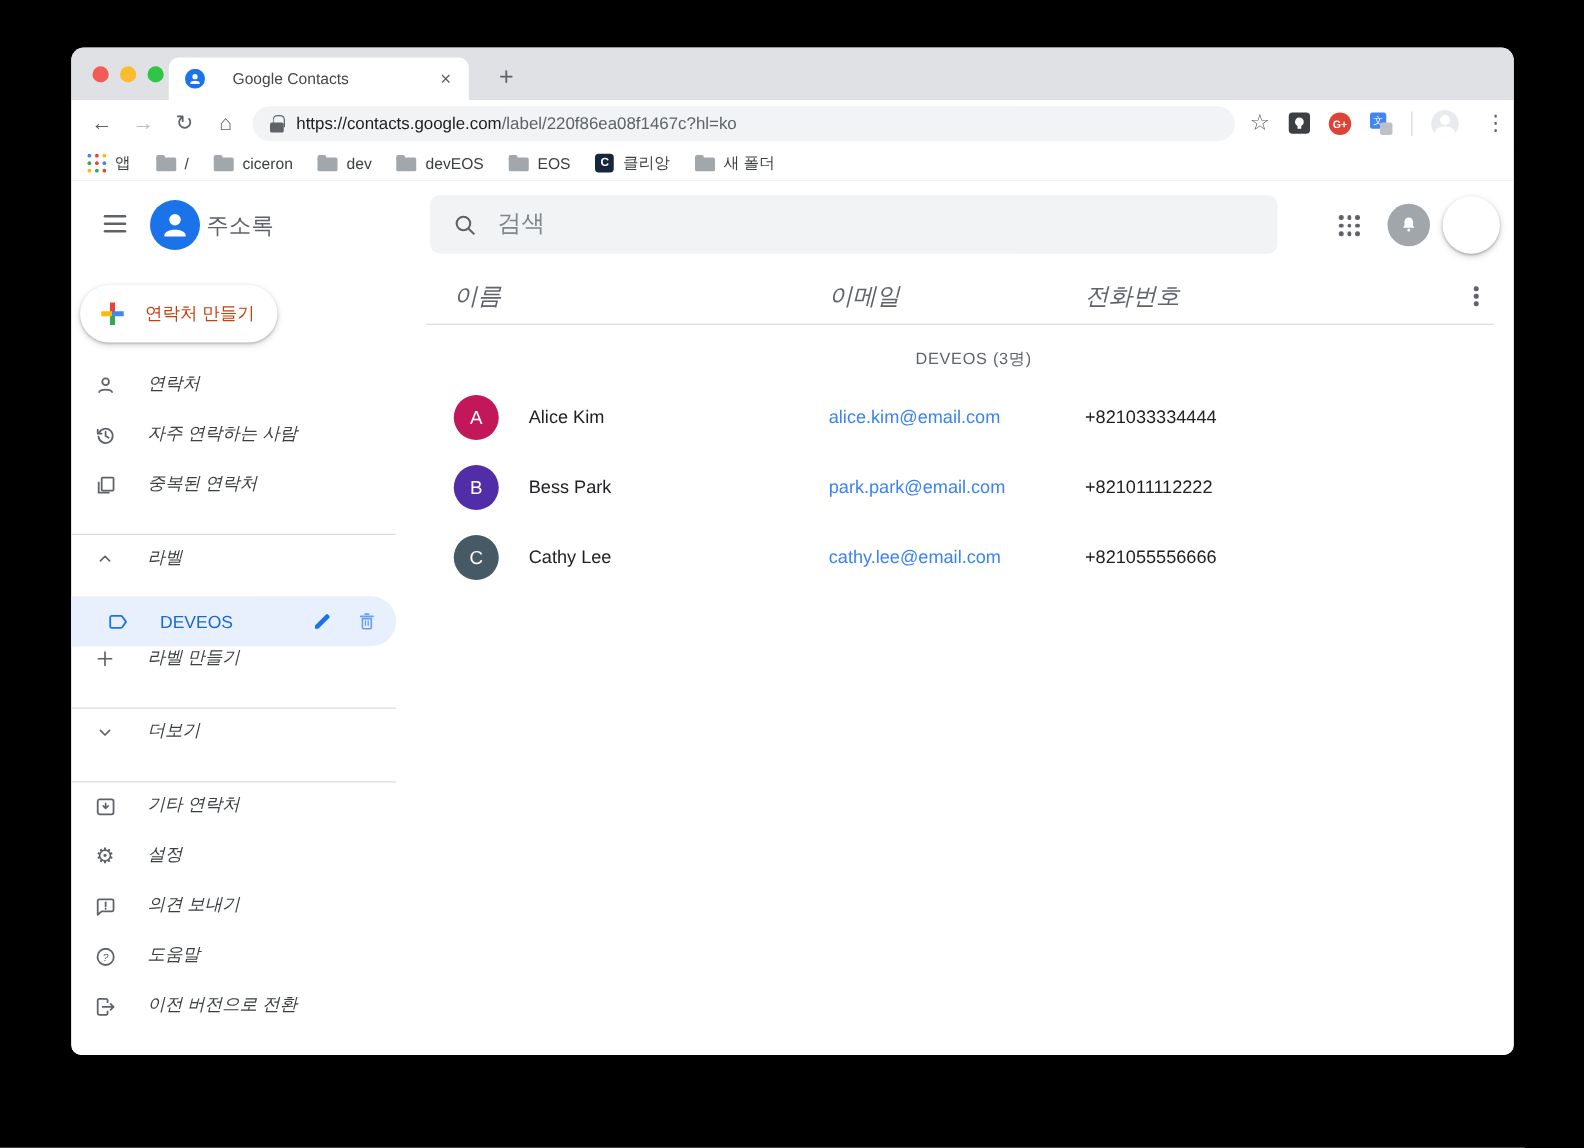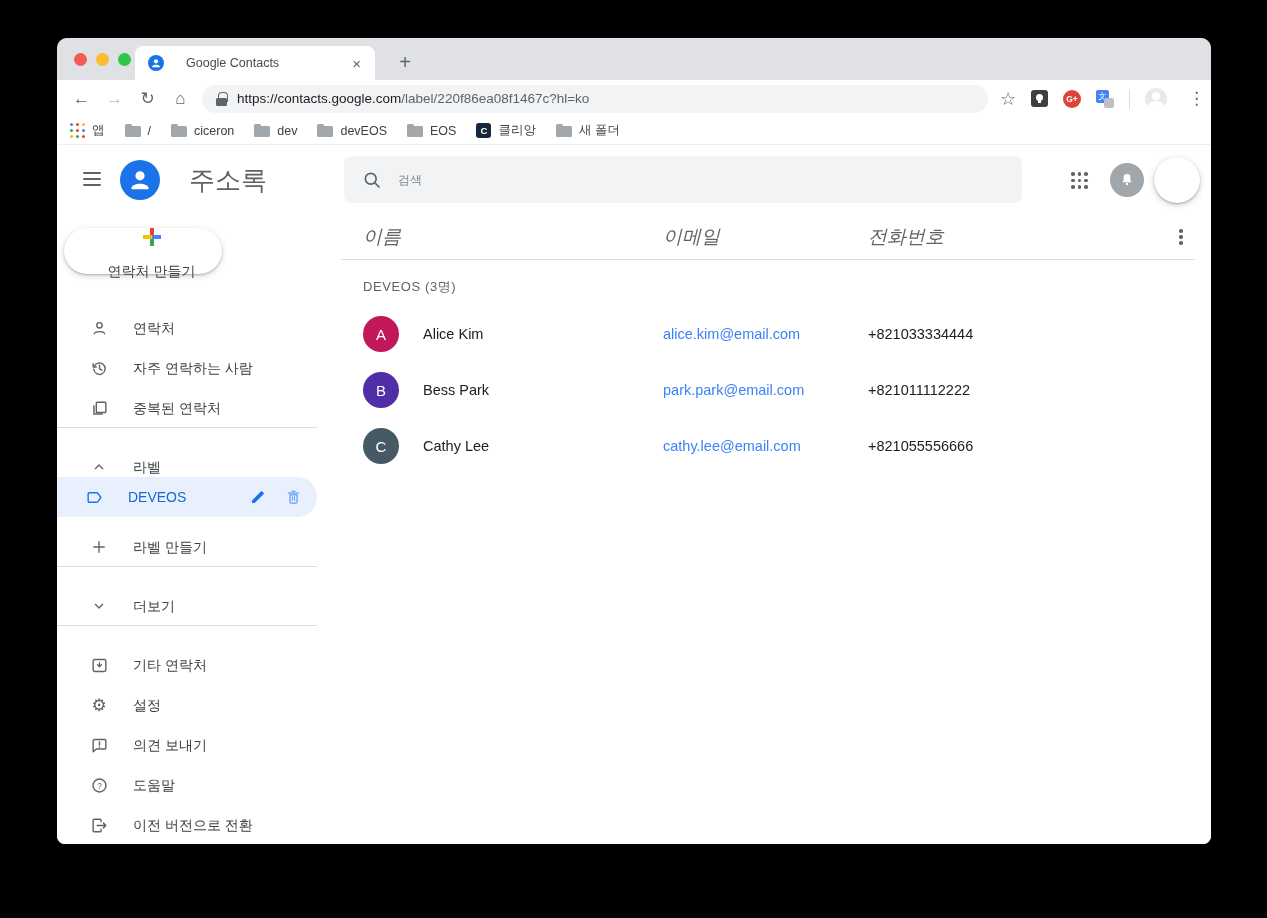--- a/index.html
+++ b/index.html
@@ -70,68 +70,68 @@
   .clien { width:15px; height:15px; background:#17273B; border-radius:3px; color:#fff;
     font-size:9.5px; font-weight:bold; display:flex; align-items:center; justify-content:center; }
 
   
   .app { flex:1; display:flex; flex-direction:column; background:#fff; min-height:0; }
   .app-header { height:70px; position:relative; flex-shrink:0; }
   .hamburger { position:absolute; left:26px; top:27px; width:18px; height:14px;
     display:flex; flex-direction:column; justify-content:space-between; }
   .hamburger i { height:2px; background:#5F6368; border-radius:1px; }
   .logo40 { position:absolute; left:63px; top:15px; width:40px; height:40px; }
-  .app-title { position:absolute; left:132px; top:0; line-height:70px; font-size:26px; color:#5F6368; }
+  .app-title { position:absolute; left:108px; top:0; line-height:70px; font-size:18px; color:#5F6368; }
   .searchbox { position:absolute; left:287px; top:11px; width:678px; height:47px; background:#F1F3F4;
     border-radius:8px; display:flex; align-items:center; padding:0 18px; gap:16px; }
-  .searchbox input { flex:1; border:none; outline:none; background:transparent; font-size:12px;
+  .searchbox input { flex:1; border:none; outline:none; background:transparent; font-size:19px;
     color:#701a75; font-family:inherit; }
   .searchbox input::placeholder { color:#80868B; }
   .apps-grid-gray { position:absolute; left:1014px; top:27px; width:17px; height:17px;
     display:grid; grid-template-columns:repeat(3,1fr); gap:2.8px; }
   .apps-grid-gray i { width:3.6px; height:3.6px; border-radius:50%; background:#5F6368; }
   .bell-wrap { position:absolute; left:1053px; top:18px; width:34px; height:34px; border-radius:50%;
     background:#A1A6AB; display:flex; align-items:center; justify-content:center; }
   .header-avatar { position:absolute; left:1097px; top:12px; width:46px; height:46px; border-radius:50%;
     background:#fff; box-shadow:0 1px 2px rgba(0,0,0,.25), 0 2px 6px rgba(0,0,0,.18); }
 
   
   .app-body { flex:1; display:flex; min-height:0; }
   .sidebar { width:260px; flex-shrink:0; padding-top:13px; }
   .create-btn { margin-left:7px; width:158px; height:46px; border-radius:23px; background:#fff;
     box-shadow:0 1px 2px rgba(0,0,0,.22), 0 2px 6px rgba(0,0,0,.16);
     display:flex; align-items:center; padding-left:17px; gap:17px;
-    font-size:14px; font-weight:500; color:#404040; cursor:default;flex-direction:column; }
+    font-size:14px; font-weight:500; color:#c2410c; cursor:default; }
   .gplus { width:18px; height:18px; position:relative; flex-shrink:0; }
   .gplus::before { content:''; position:absolute; left:7px; top:0; width:4px; height:18px;
     background:linear-gradient(#EA4335 50%, #34A853 50%); }
   .gplus::after { content:''; position:absolute; left:0; top:7px; width:18px; height:4px;
     background:linear-gradient(90deg, #FBBC05 50%, #4285F4 50%); }
-  .nav-item { height:40px; display:flex; align-items:flex-end; padding-left:32px; gap:24px;
-    font-size:14px; color:#3C4043; cursor:default; }
+  .nav-item { height:40px; display:flex; align-items:flex-start; padding-left:17px; gap:24px;
+    font-size:14px; color:#3C4043; cursor:default;font-style:italic; }
   .nav-item.first { margin-top:24px; }
   .icn { width:20px; height:20px; display:flex; align-items:center; justify-content:center;
     flex-shrink:0; color:#5F6368; }
   .icn svg { display:block; }
   .sb-divider { height:1px; background:#DADCE0; margin:9px 0; }
   .label-selected { height:40px; background:#E8F0FE; border-radius:0 20px 20px 0;
     display:flex; align-items:center; padding-left:27px; padding-right:15px; gap:24px;
     font-size:14px; font-weight:500; color:#1967D2; }
   .label-actions { margin-left:auto; display:flex; gap:18px; }
   .glyph { font-size:17px; color:#5F6368; }
 
   
   .main { flex:1; min-width:0; padding:0 16px 0 24px; }
   .cols { display:grid; grid-template-columns:300px 205px 1fr 28px; align-items:center;
     height:45px; padding-left:22px; border-bottom:1px solid #DADCE0;
     font-size:19px; color:#5F6368;font-style:italic; }
   .col-menu { justify-self:center; display:flex; flex-direction:column; gap:2.5px; }
   .col-menu i { width:3.5px; height:3.5px; border-radius:50%; background:#5F6368; }
   .group-header { margin:18px 0 0 22px; font-size:13px; font-weight:500; color:#5F6368;
-    letter-spacing:.6px; }
+    letter-spacing:.6px;text-align:center; }
   .rows { margin-top:10px; }
   .contact-row { display:grid; grid-template-columns:300px 205px 1fr; align-items:center;
     height:56px; padding-left:22px; font-size:14.5px; cursor:default; }
   .namecell { display:flex; align-items:center; gap:24px; }
   .avatar { width:36px; height:36px; border-radius:50%; color:#fff; font-size:15px;
     display:flex; align-items:center; justify-content:center; }
   .cname { color:#202124; }
   .cemail { color:#3b82f6; }
   .cphone { color:#202124; }
 </style>

